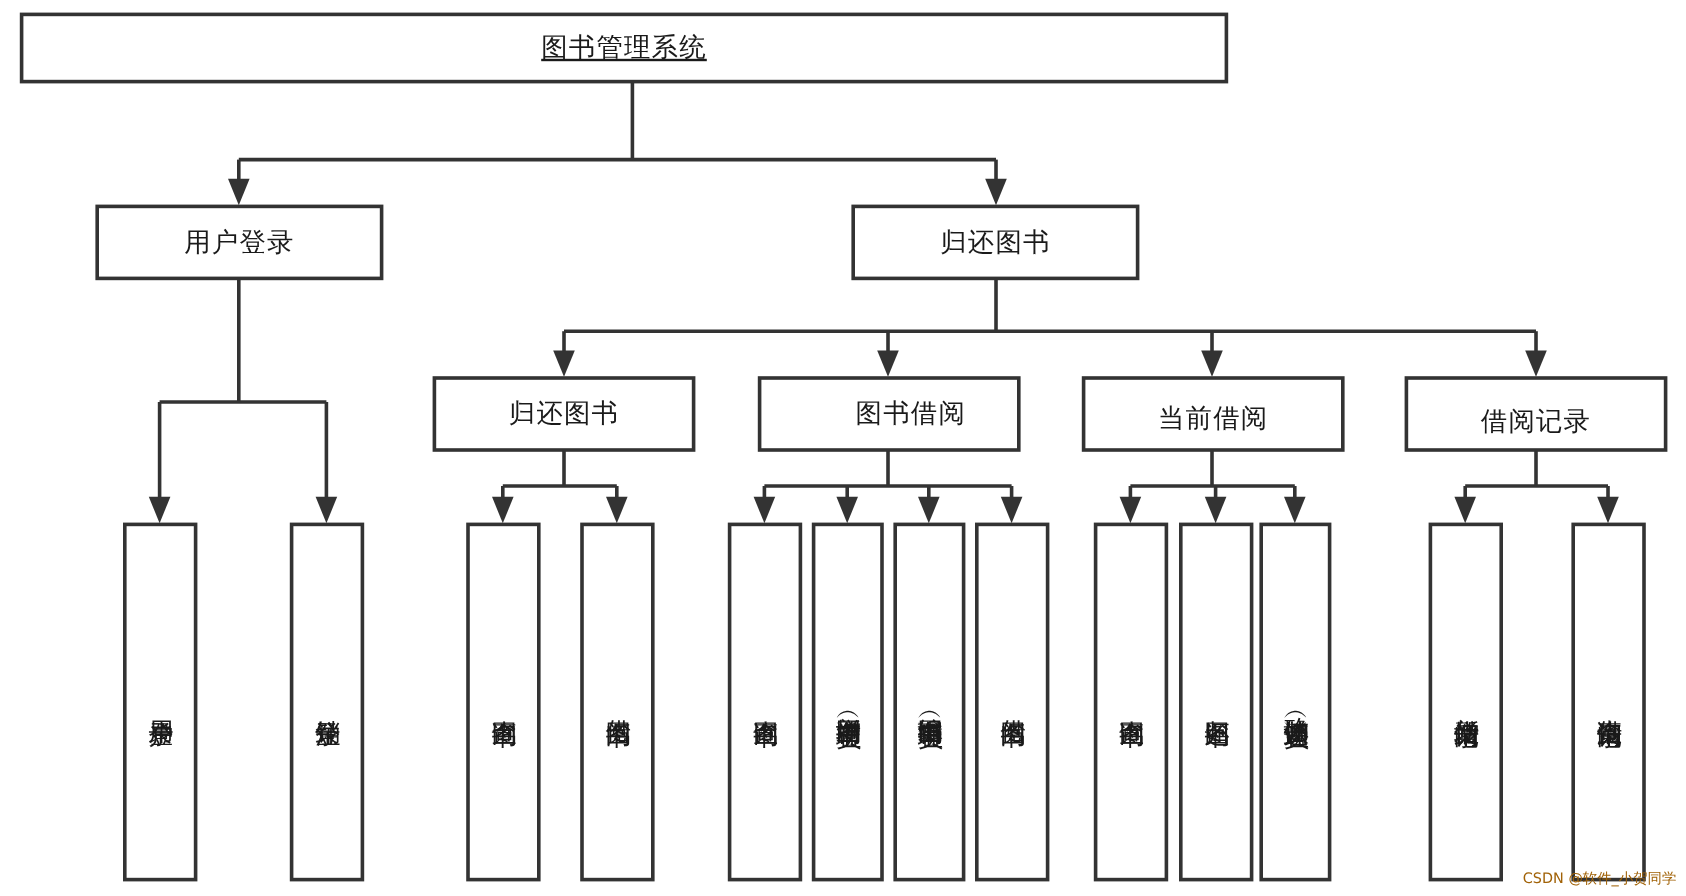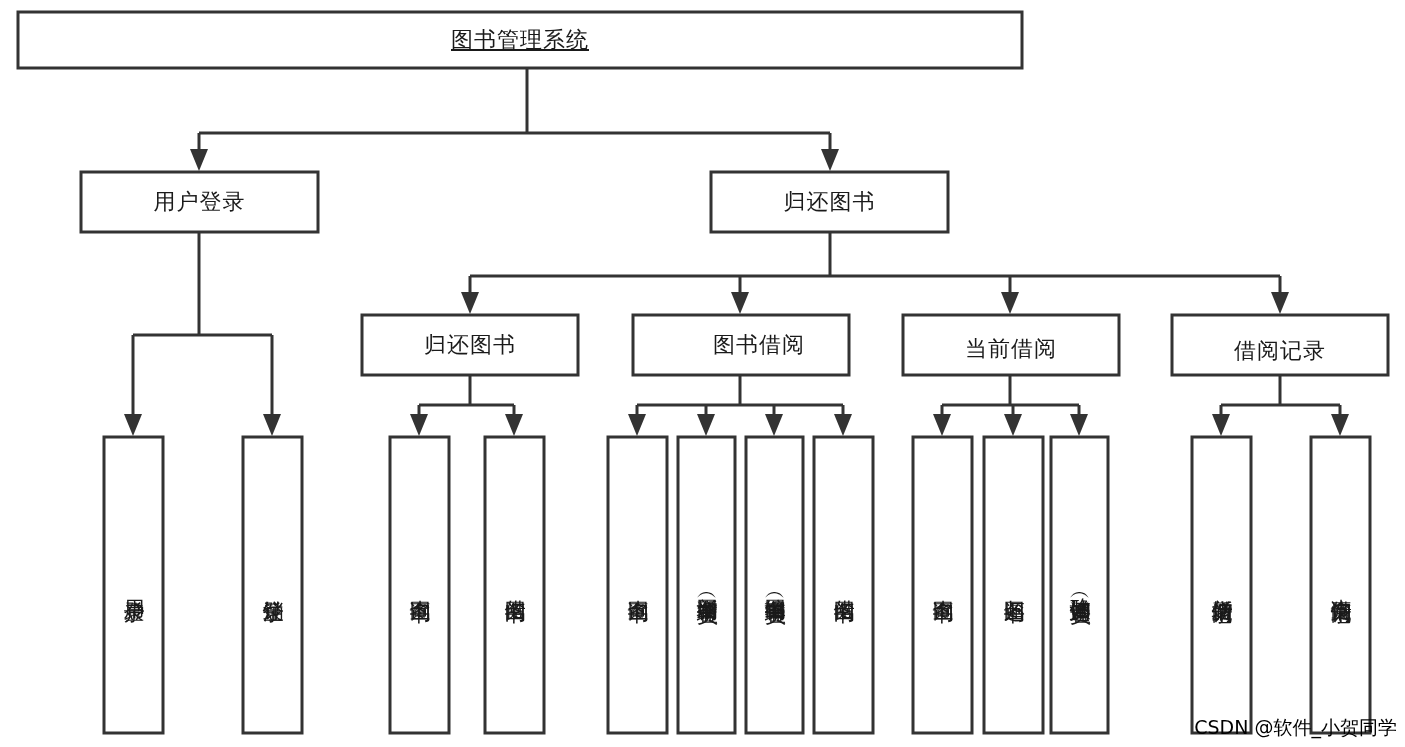--- a/index.html
+++ b/index.html
@@ -63,22 +63,22 @@
     font-size: 22px;
     color: #1a1a1a;
     letter-spacing: 1px;
     pointer-events: none;
     font-family: "DejaVu Sans", "Liberation Sans", sans-serif;
   }
   #watermark {
     position: absolute;
     right: 8px;
     bottom: 6px;
-    font-size: 19px;
-    color: #000000;
+    font-size: 12px;
+    color: #a16207;
     font-family: "DejaVu Sans", "Liberation Sans", sans-serif;
     white-space: nowrap;
     pointer-events: none;
   }
 </style>
 </head>
 <body>
 
 <div id="diagram-root">
 

